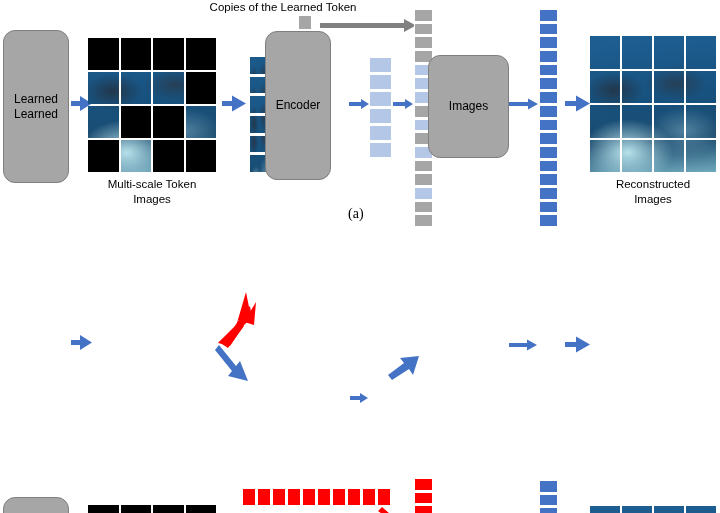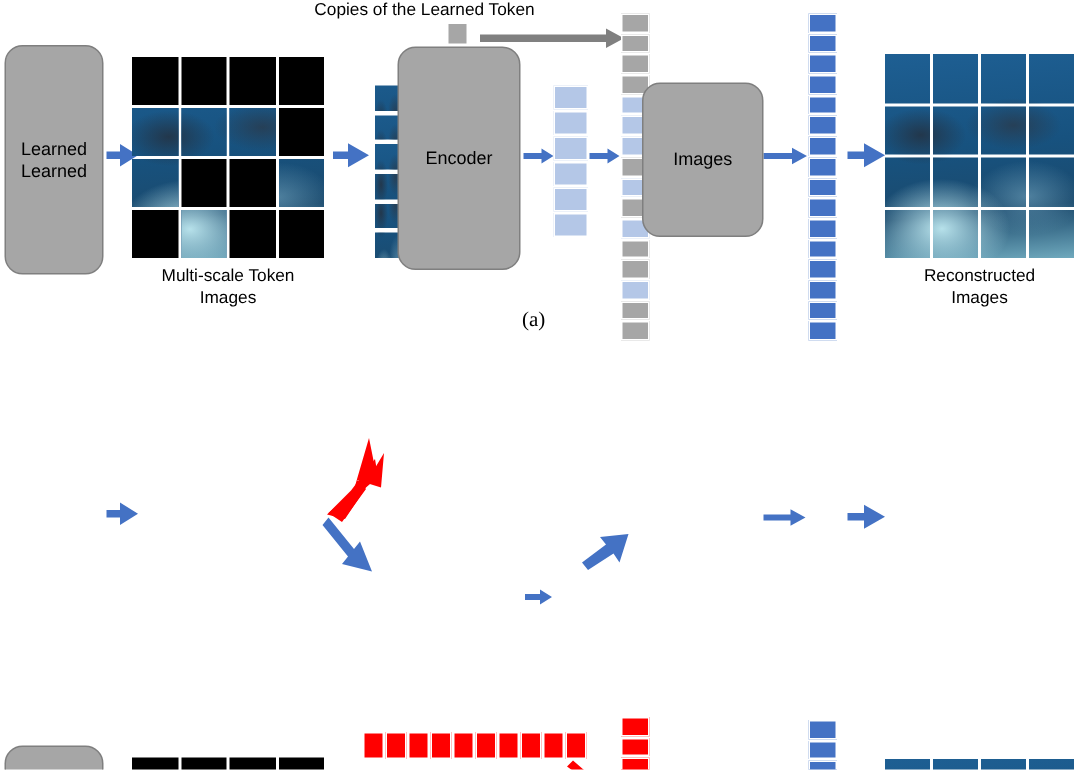--- a/index.html
+++ b/index.html
@@ -161,21 +161,21 @@
         <i class="sea" style="top: -200%;"></i>
       </div>
       <div class="pslice" style="height: 18.6667px; width: 100%;">
         <i class="sea" style="top: -200%;"></i>
       </div>
       <div class="pslice" style="height: 18.6667px; width: 100%;">
         <i class="sea" style="top: -300%;"></i>
       </div>
     </div>
 
-  <div class="module" style="left:265px;top:31px;width:82px;height:149px;font-size:12px;">
+  <div class="module" style="left:265px;top:31px;width:66px;height:149px;font-size:12px;">
     <span>Encoder</span>
   </div>
 
   <div class="tokcol" id="encout-a" style="left:369px;top:57px;width:23px;">
       <div class="tok lblue" style="height: 16px; width: 100%;"></div>
       <div class="tok lblue" style="height: 16px; width: 100%;"></div>
       <div class="tok lblue" style="height: 16px; width: 100%;"></div>
       <div class="tok lblue" style="height: 16px; width: 100%;"></div>
       <div class="tok lblue" style="height: 16px; width: 100%;"></div>
       <div class="tok lblue" style="height: 16px; width: 100%;"></div>

